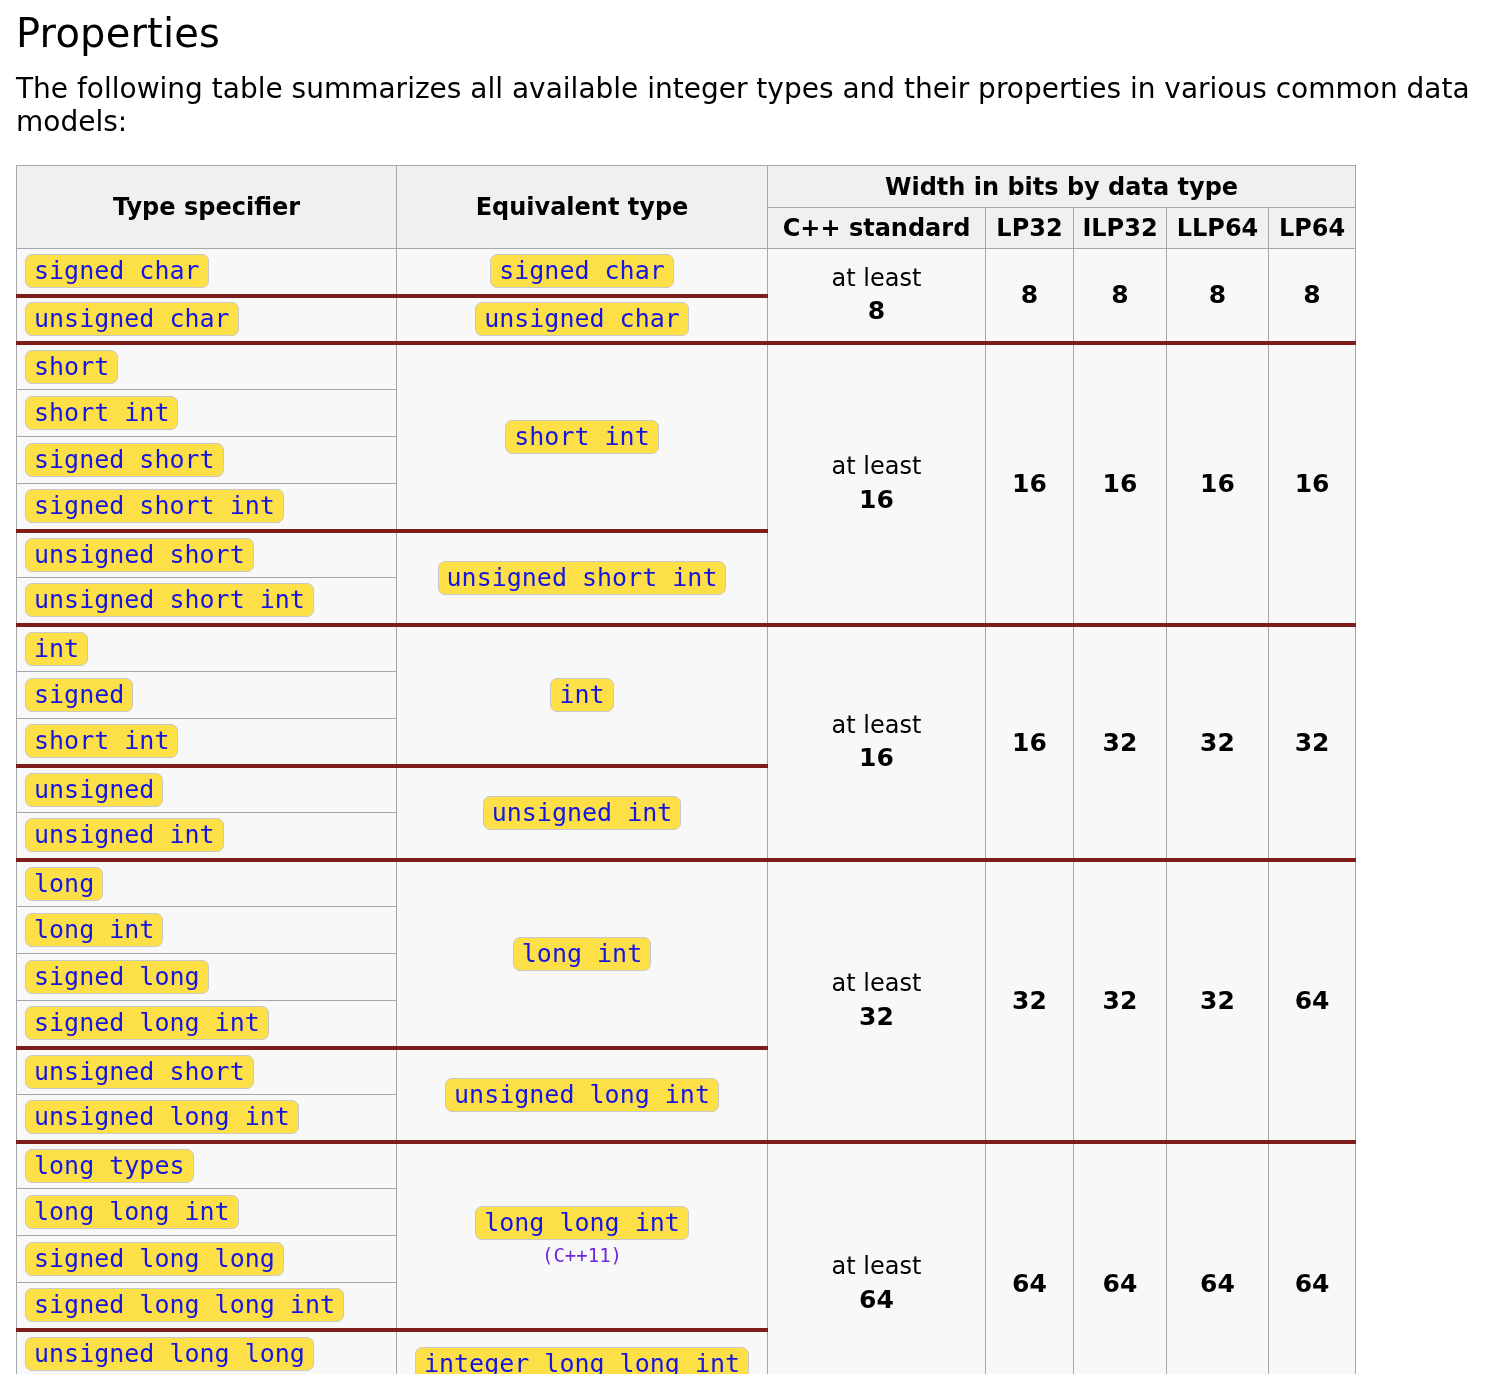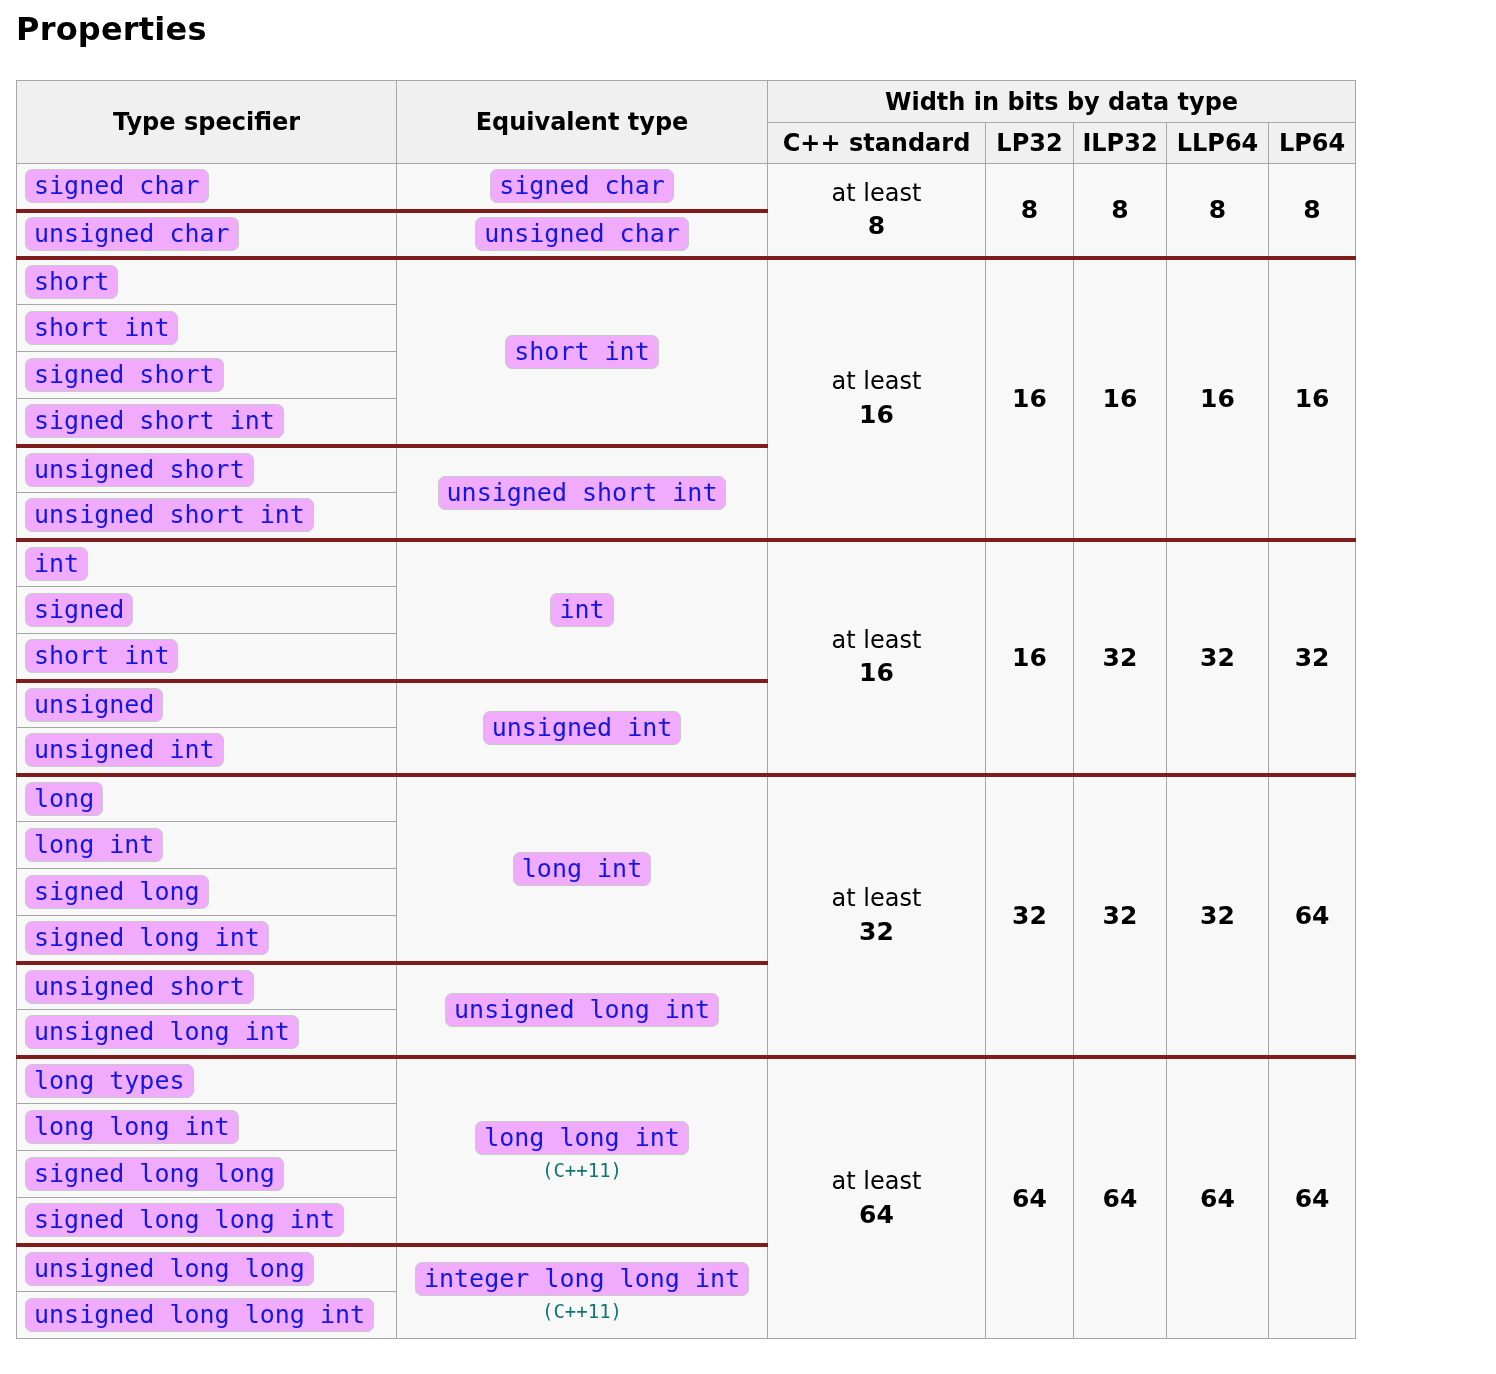--- a/index.html
+++ b/index.html
@@ -7,23 +7,23 @@
     background: #ffffff;
     color: #000000;
     font-family: "DejaVu Sans", "Liberation Sans", sans-serif;
   }
   .page {
     width: 1496px;
     box-sizing: border-box;
     padding: 10px 16px 0 16px;
   }
   h3.section-title {
-    font-size: 32px;
-    font-weight: bold;
-    margin: 0 0 32px 0;
+    font-size: 40px;
+    font-weight: normal;
+    margin: 0 0 16px 0;
     letter-spacing: 0.2px;
   }
   p.intro {
     font-size: 28px;
     margin: 0 0 27px 0;
   }
   table.types-table {
     border-collapse: collapse;
     table-layout: fixed;
     width: 1339px;
@@ -52,43 +52,44 @@
   tbody tr:not(.eq-start) td.cell-spec { border-top: 1px solid #cccccc; }
   
   tbody tr.eq-start td { border-top: 4px solid #7f1d1d; }
   tbody tr.eq-start:first-child td { border-top: 1px solid #a7a7a7; }
   a.code {
     display: inline-block;
     font-family: "DejaVu Sans Mono", "Liberation Mono", monospace;
     font-size: 25px;
     line-height: 1.16;
     color: #1616e0;
-    background: #f0abfc;
+    background: #fde047;
     border: 1px solid #c9c9c9;
     border-radius: 7px;
     padding: 1px 8px 2px 8px;
     text-decoration: none;
     cursor: pointer;
     white-space: nowrap;
   }
   .cell-std { font-size: 24px; line-height: 1.35; }
   .cell-std .atleast-num { font-weight: bold; font-size: 25px; }
   .cell-width { font-size: 25px; font-weight: bold; }
   .version-note {
     font-family: "DejaVu Sans Mono", "Liberation Mono", monospace;
     font-size: 19px;
-    color: #0f766e;
+    color: #6d28d9;
     margin-top: 4px;
   }
 </style>
 </head>
 <body>
 
 <div class="page">
   <h3 class="section-title">Properties</h3>
+  <p class="intro">The following table summarizes all available integer types and their properties in various common data models:</p>
 
   <table class="types-table">
     <colgroup>
       <col style="width:380px">
       <col style="width:371px">
       <col style="width:218px">
       <col style="width:88px">
       <col style="width:93px">
       <col style="width:102px">
       <col style="width:87px">

